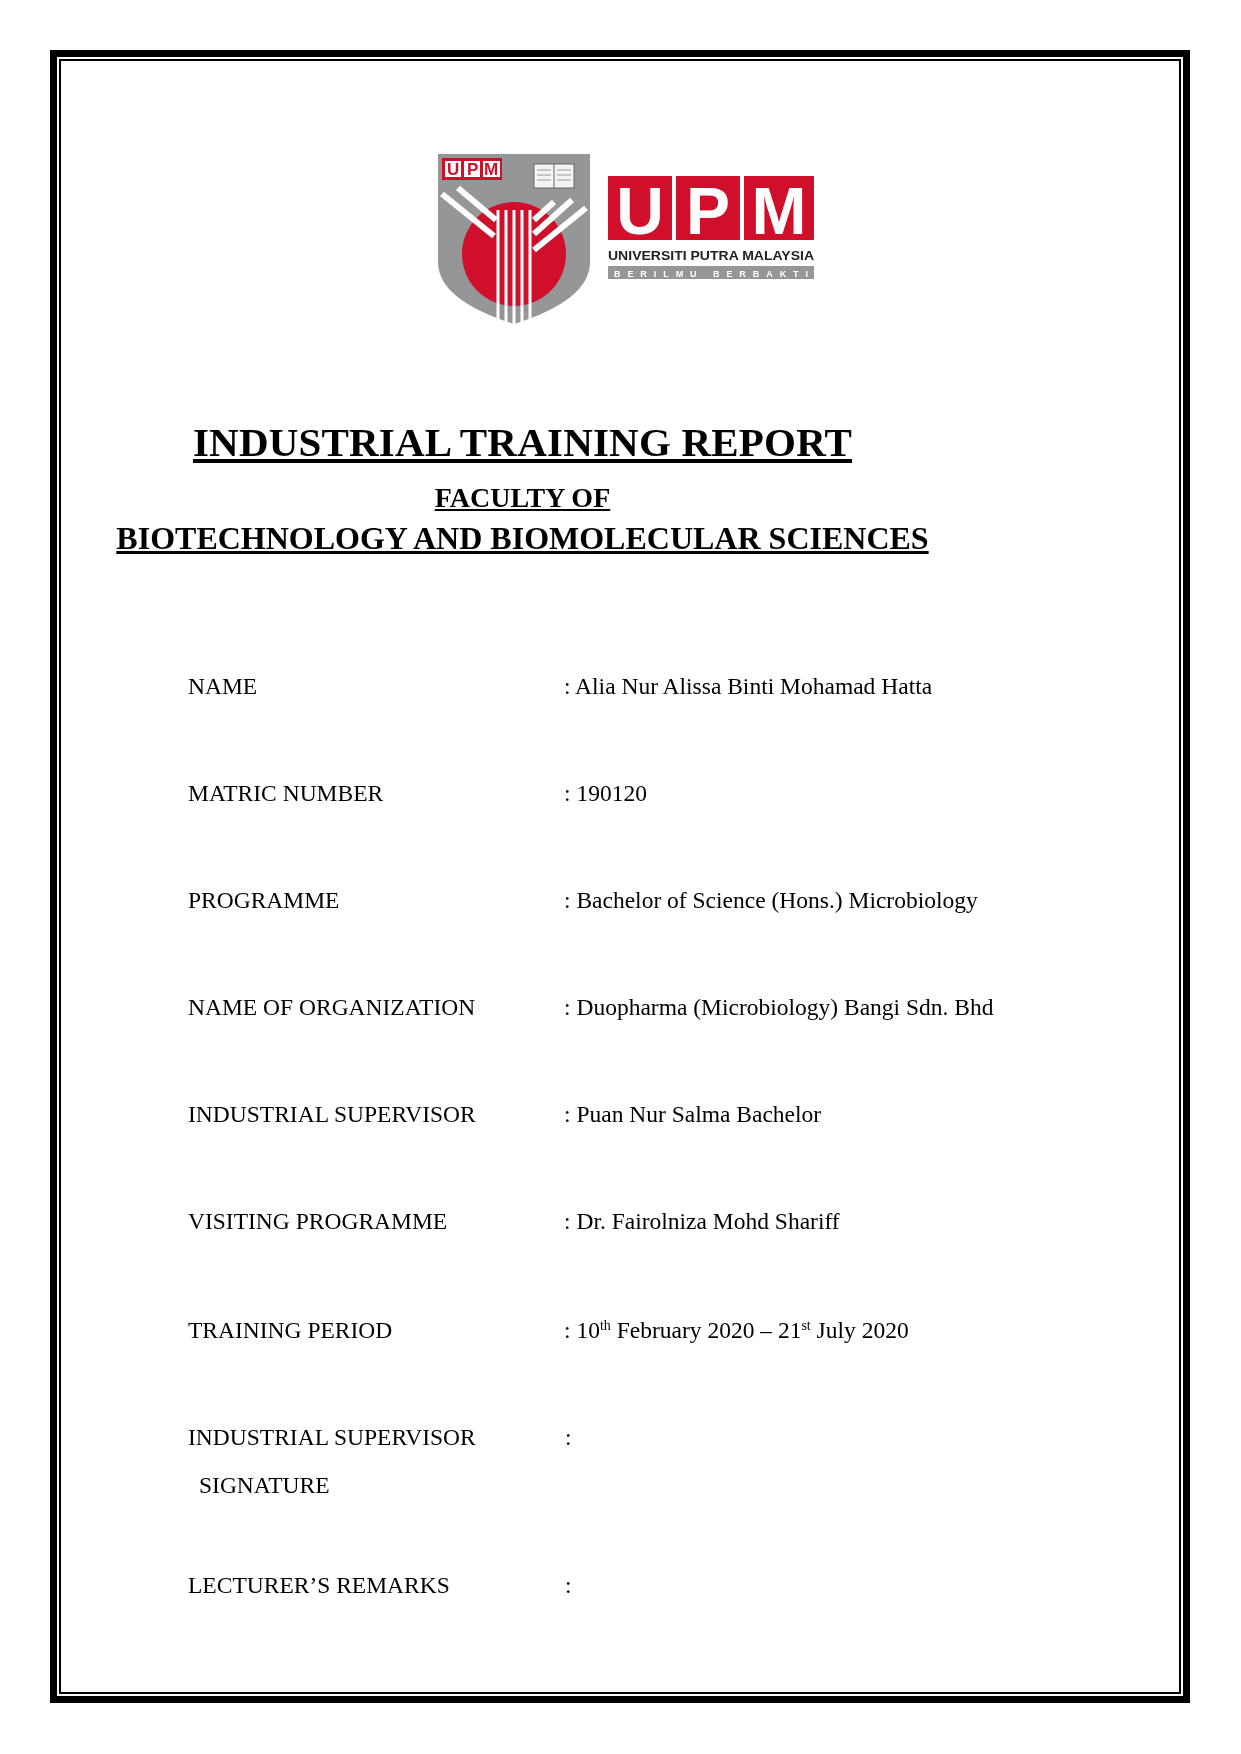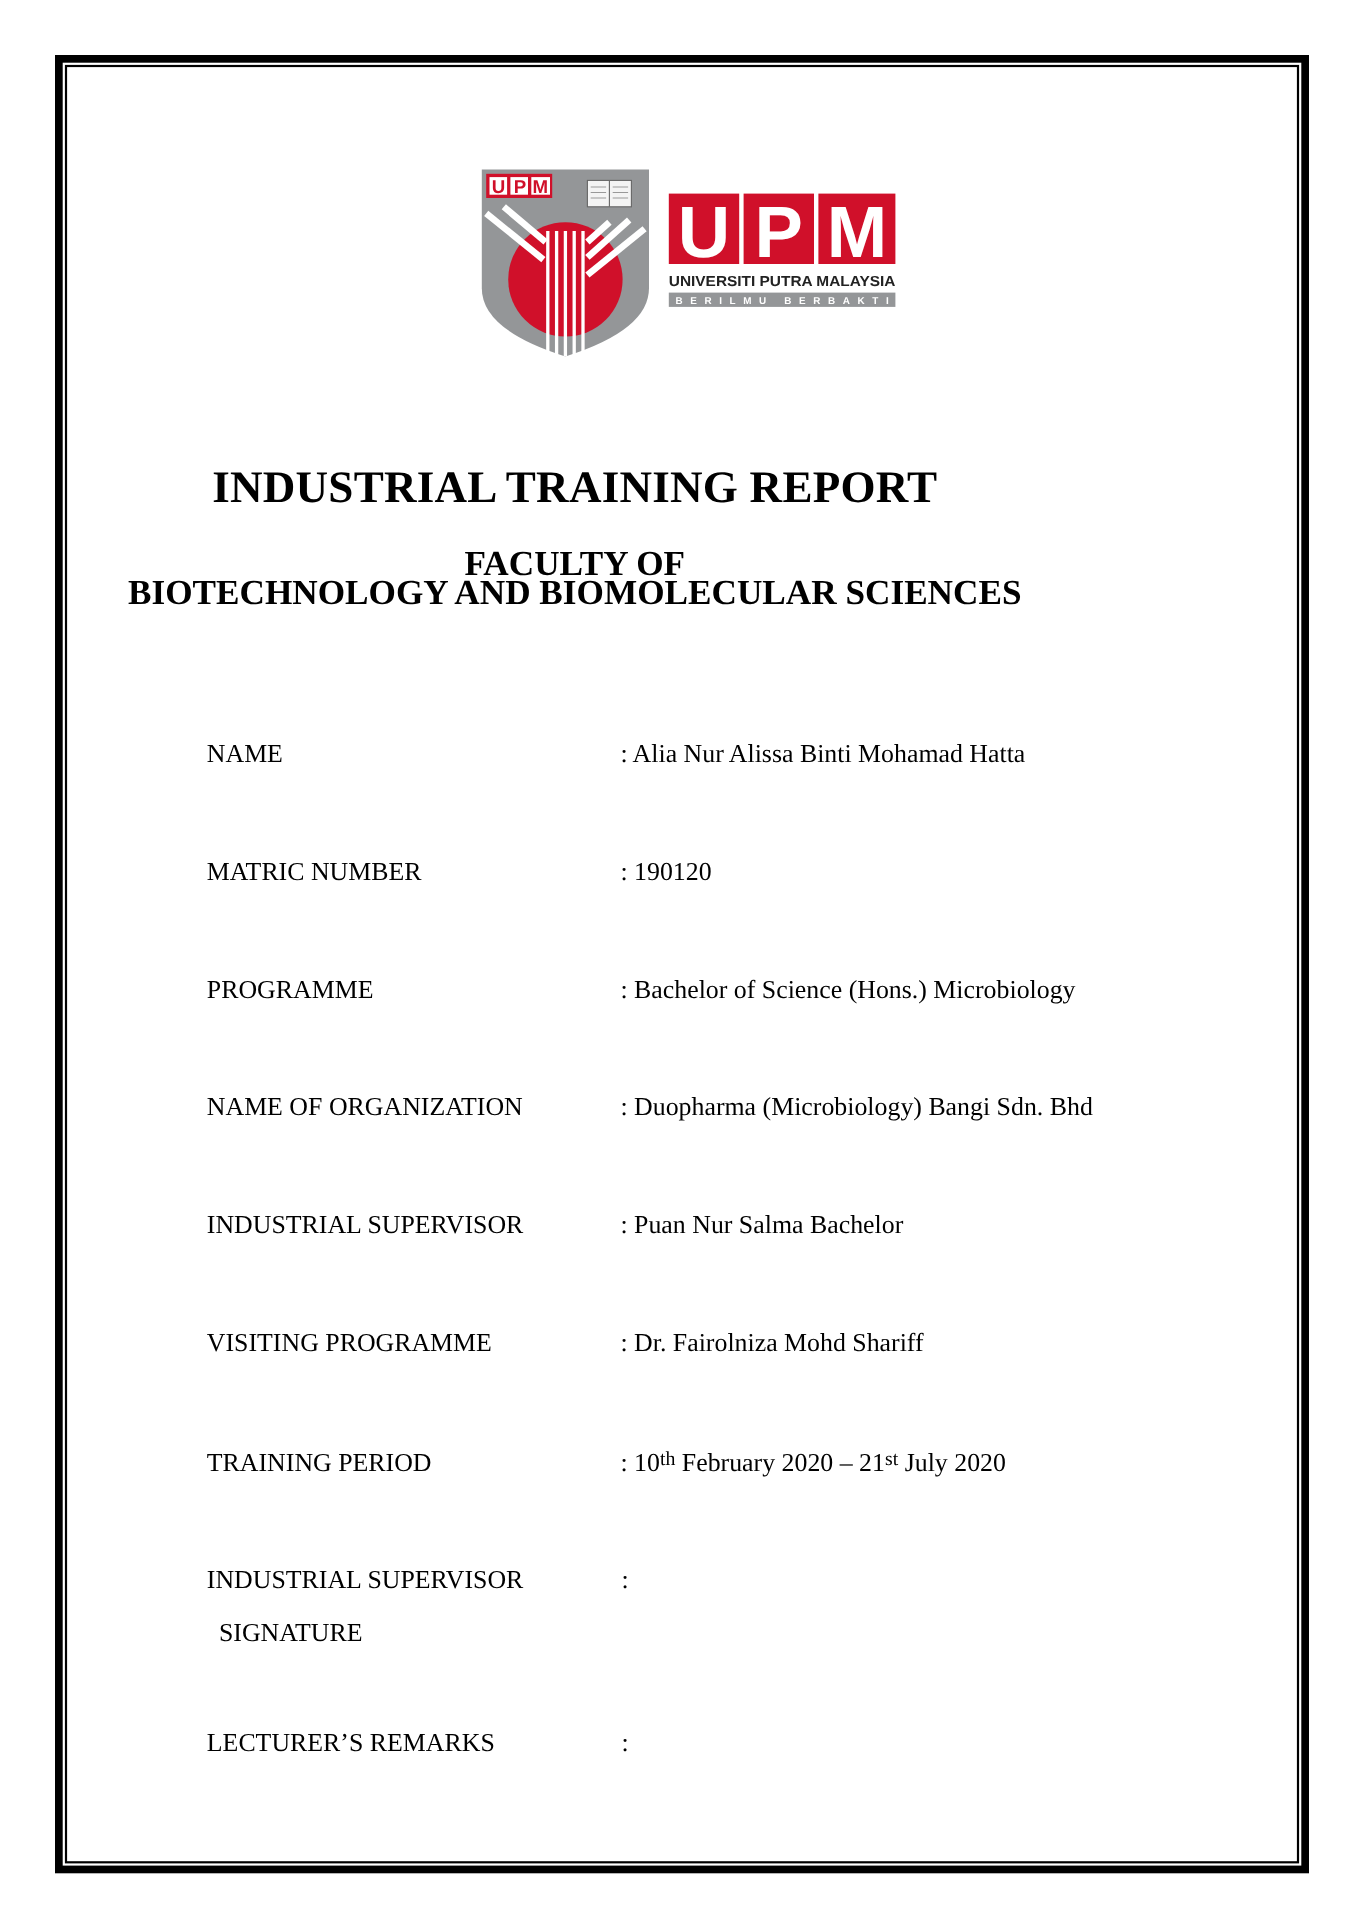--- a/index.html
+++ b/index.html
@@ -3,29 +3,29 @@
 <meta charset="utf-8">
 <style>
   html, body { margin:0; padding:0; background:#ffffff; }
   body { width:1241px; height:1754px; position:relative; overflow:hidden;
          font-family:"Liberation Serif", "DejaVu Serif", serif; color:#000; }
   .frame-outer { position:absolute; left:50px; top:50px; width:1140px; height:1653px;
                  box-sizing:border-box; border:7px solid #000; }
   .frame-inner { position:absolute; left:59px; top:59px; width:1122px; height:1635px;
                  box-sizing:border-box; border:2px solid #000; }
   .logo { position:absolute; left:436px; top:150px; width:380px; height:176px; }
-  .title { position:absolute; left:0; width:1045px; text-align:center; font-weight:bold; }
+  .title { position:absolute; left:0; width:1045px; text-align:center; font-weight:bold;text-decoration:underline; }
   .t1 { top:418px; font-size:41px; letter-spacing:0.2px; }
-  .t2 { top:494px; font-size:32px; }
+  .t2 { top:482px; font-size:28px; }
   .t3 { top:520px; font-size:32px; }
   .row { position:absolute; left:188px; width:900px; font-size:23.5px; line-height:28px; }
   .row .lbl { position:absolute; left:0; top:0; white-space:nowrap; }
   .row .val { position:absolute; left:376px; top:0; white-space:nowrap; }
   .row .lbl2 { position:absolute; left:11px; top:48px; white-space:nowrap; }
-  sup { font-size:18px; vertical-align:top; position:relative; top:-4px;text-align:center; }
+  sup { font-size:14px; vertical-align:top; position:relative; top:-4px;text-align:center; }
 </style>
 </head>
 <body>
 
 <div class="frame-outer"></div>
 <div class="frame-inner"></div>
 
 <svg class="logo" viewBox="0 0 380 176" xmlns="http://www.w3.org/2000/svg">
 
   <g>

